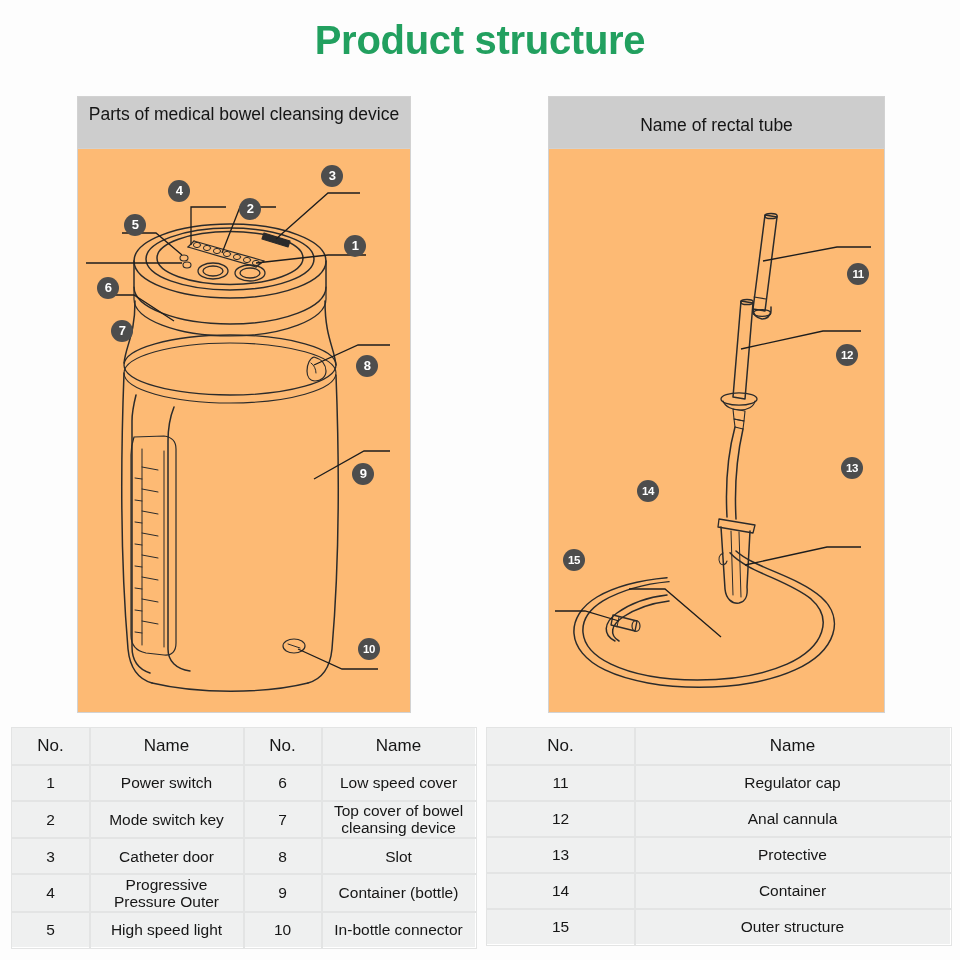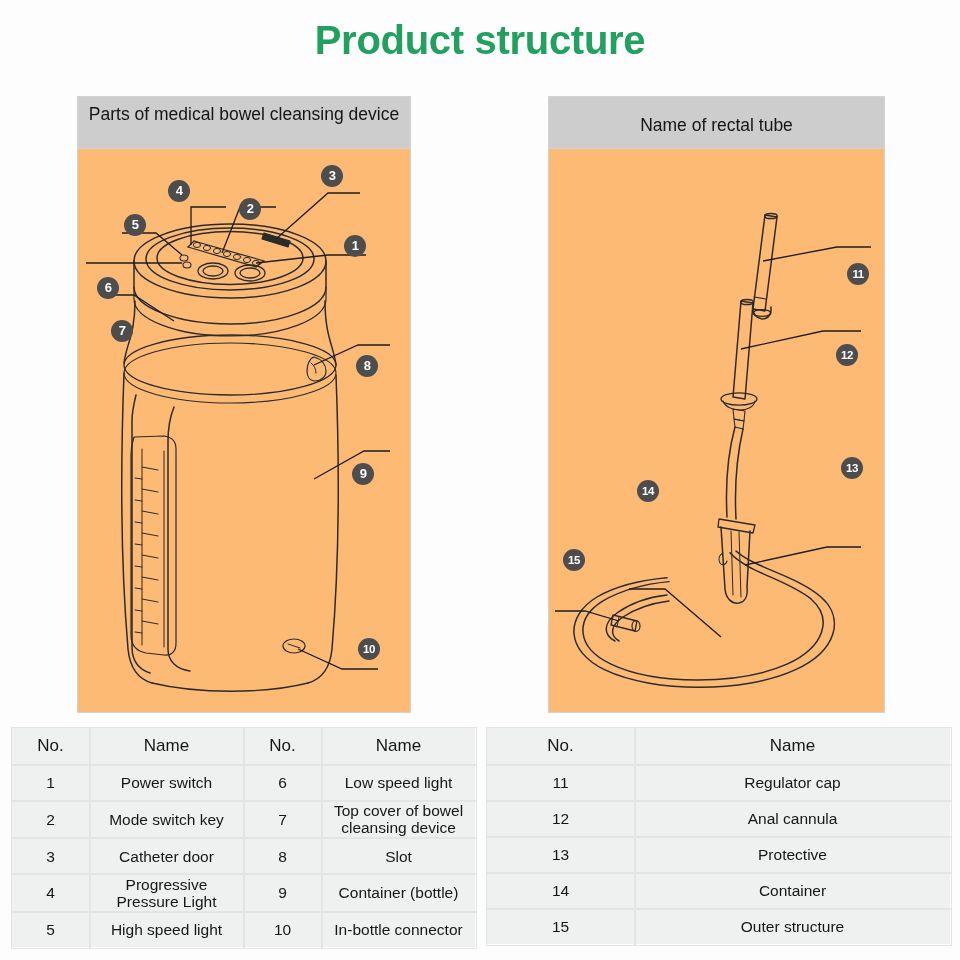--- a/index.html
+++ b/index.html
@@ -267,37 +267,37 @@
       <th>Name</th>
       <th>No.</th>
       <th>Name</th>
     </tr>
   </thead>
   <tbody>
     <tr>
       <td>1</td>
       <td>Power switch</td>
       <td>6</td>
-      <td>Low speed light</td>
+      <td>Low speed cover</td>
     </tr>
     <tr>
       <td>2</td>
       <td>Mode switch key</td>
       <td>7</td>
       <td class="cell-two-line">Top cover of bowel cleansing device</td>
     </tr>
     <tr>
       <td>3</td>
       <td>Catheter door</td>
       <td>8</td>
       <td>Slot</td>
     </tr>
     <tr>
       <td>4</td>
-      <td class="cell-two-line">Progressive Pressure Light</td>
+      <td class="cell-two-line">Progressive Pressure Outer</td>
       <td>9</td>
       <td>Container (bottle)</td>
     </tr>
     <tr>
       <td>5</td>
       <td>High speed light</td>
       <td>10</td>
       <td>In-bottle connector</td>
     </tr>
   </tbody>

